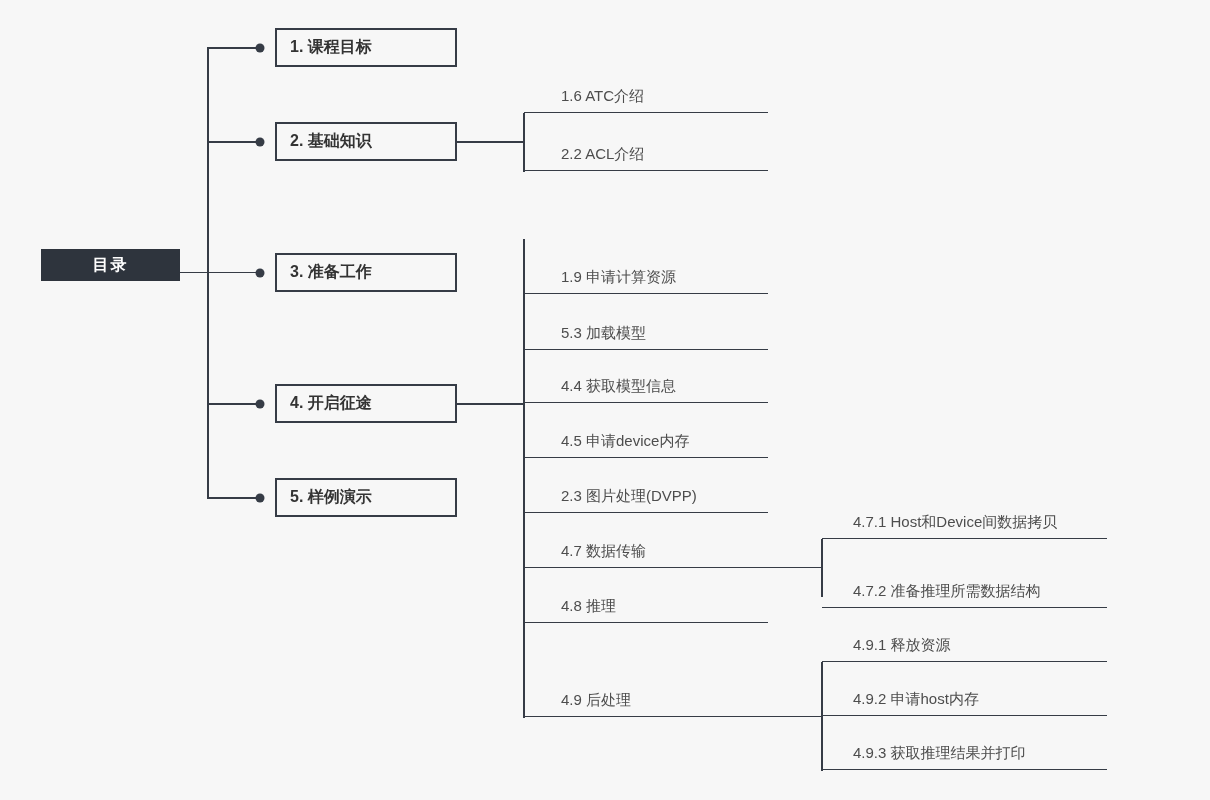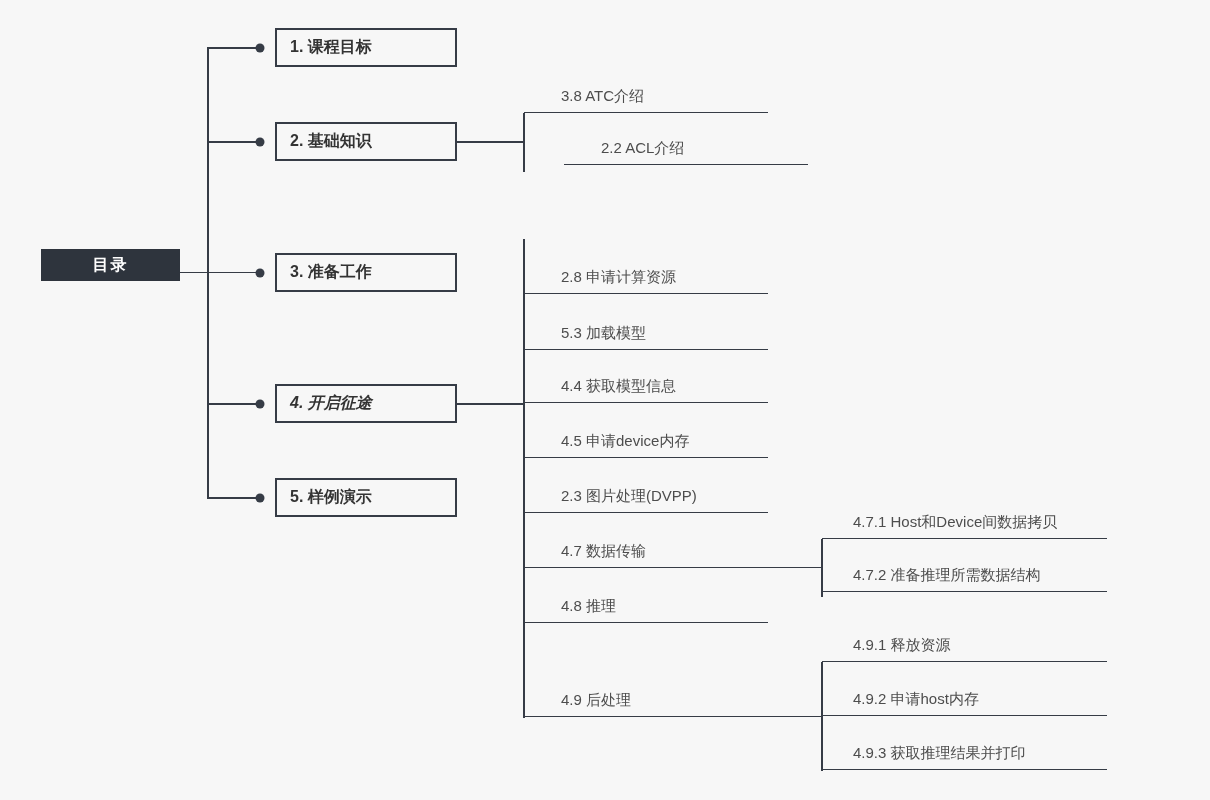--- a/index.html
+++ b/index.html
@@ -74,36 +74,36 @@
 
   <div class="nodebox" style="top:28px;">
     <span>1. 课程目标</span>
   </div>
   <div class="nodebox" style="top:122px;">
     <span>2. 基础知识</span>
   </div>
   <div class="nodebox" style="top:253px;">
     <span>3. 准备工作</span>
   </div>
-  <div class="nodebox" style="top:384px;font-style:italic;">
+  <div class="nodebox" style="top:384px;">
     <span>4. 开启征途</span>
   </div>
   <div class="nodebox" style="top:478px;">
     <span>5. 样例演示</span>
   </div>
 
   <div class="leaf l2" style="top:81px;">
-    <span>3.8 ATC介绍</span>
+    <span>1.6 ATC介绍</span>
   </div>
-  <div class="leaf l2" style="top:133px;margin-left:40px;">
+  <div class="leaf l2" style="top:139px;">
     <span>2.2 ACL介绍</span>
   </div>
 
   <div class="leaf l2" style="top:262px;">
-    <span>2.8 申请计算资源</span>
+    <span>1.9 申请计算资源</span>
   </div>
   <div class="leaf l2" style="top:318px;">
     <span>5.3 加载模型</span>
   </div>
   <div class="leaf l2" style="top:371px;">
     <span>4.4 获取模型信息</span>
   </div>
   <div class="leaf l2" style="top:426px;">
     <span>4.5 申请device内存</span>
   </div>
@@ -116,21 +116,21 @@
   <div class="leaf l2" style="top:591px;">
     <span>4.8 推理</span>
   </div>
   <div class="leaf l2 wide" style="top:685px;">
     <span>4.9 后处理</span>
   </div>
 
   <div class="leaf l3" style="top:507px;">
     <span>4.7.1 Host和Device间数据拷贝</span>
   </div>
-  <div class="leaf l3" style="top:560px;text-align:right;">
+  <div class="leaf l3" style="top:576px;text-align:right;">
     <span>4.7.2 准备推理所需数据结构</span>
   </div>
 
   <div class="leaf l3" style="top:630px;">
     <span>4.9.1 释放资源</span>
   </div>
   <div class="leaf l3" style="top:684px;">
     <span>4.9.2 申请host内存</span>
   </div>
   <div class="leaf l3" style="top:738px;">

